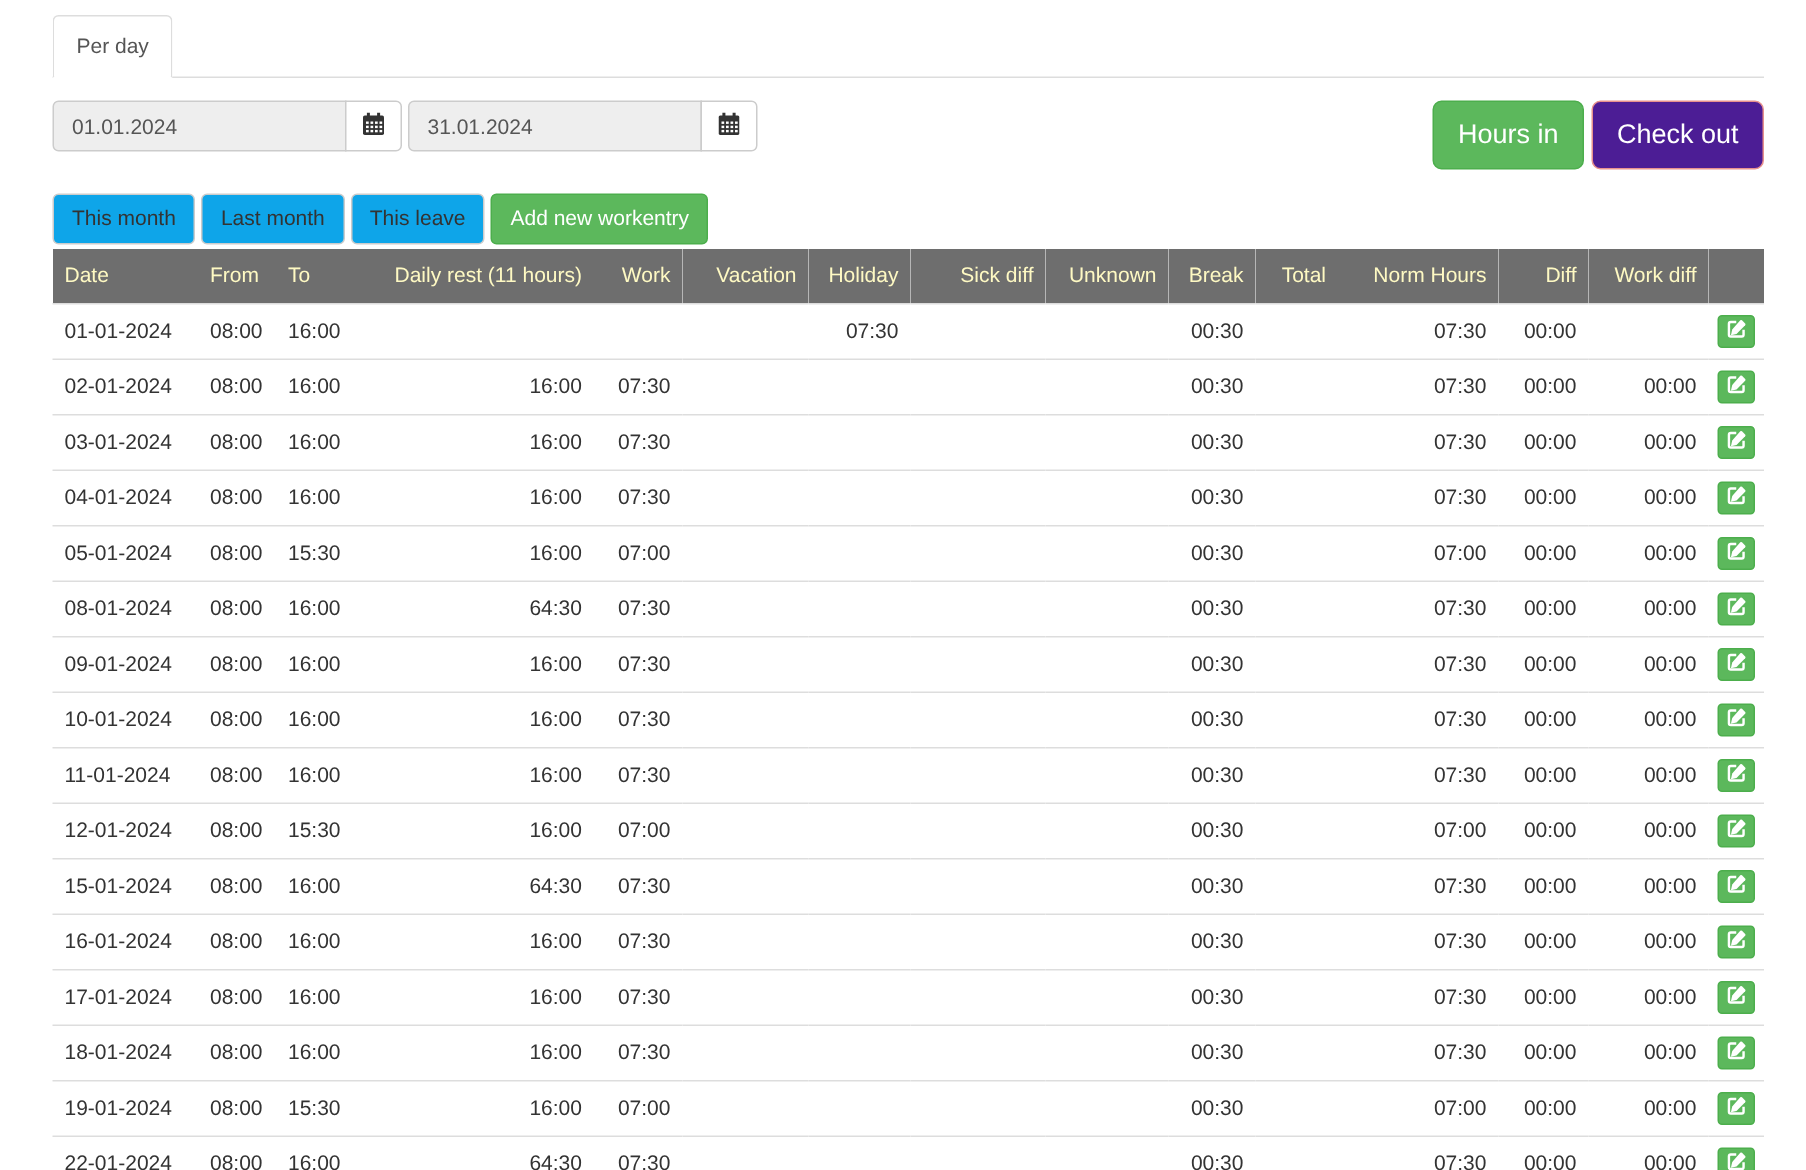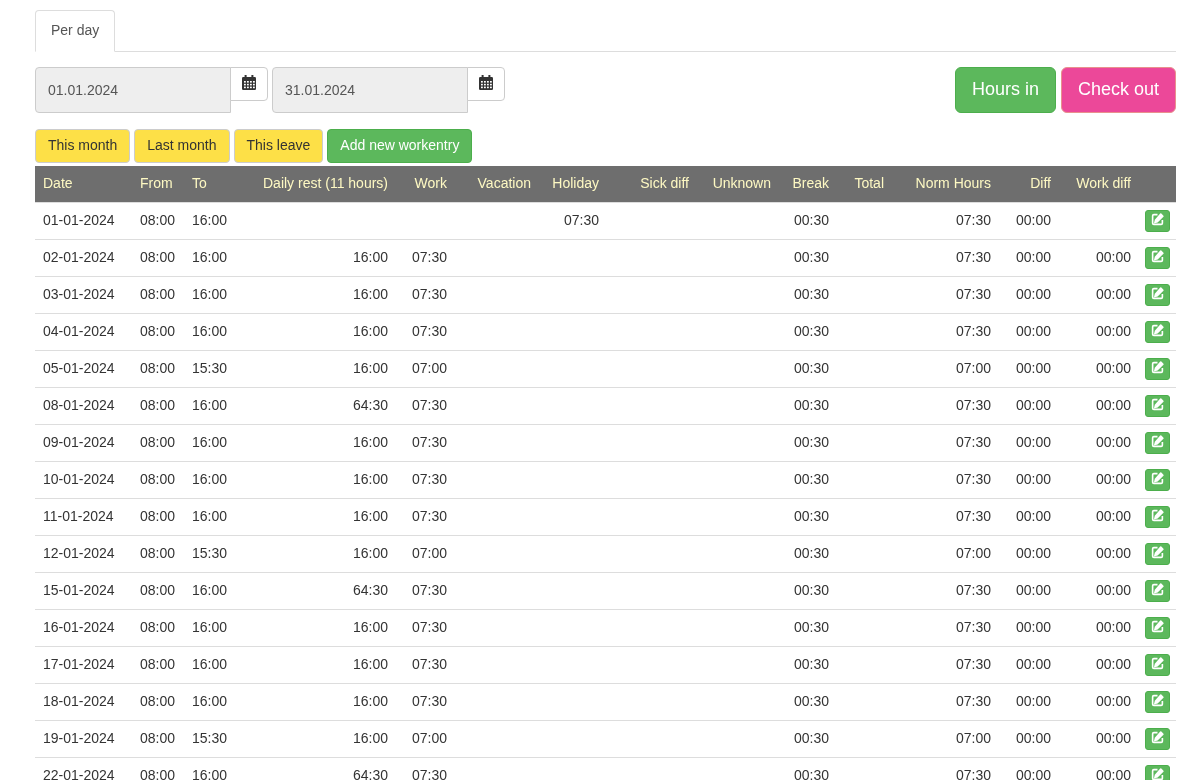--- a/index.html
+++ b/index.html
@@ -23,43 +23,43 @@
   .nav-tabs li.active a {
     color: #555; background: #fff; cursor: default;
     border-color: #ddd; border-bottom-color: transparent;
   }
 
   
   .toolbar { display: flex; justify-content: space-between; align-items: flex-start; margin-top: 15px; }
   .date-filters { display: flex; gap: 4px; }
   .input-group { display: flex; }
   .date-input {
-    width: 196px; height: 46px; padding: 6px 12px;
+    width: 196px; height: 34px; padding: 6px 12px;
     background: #eee; border: 1px solid #ccc; border-radius: 4px 0 0 4px;
     font: inherit; color: #555; outline: none;
   }
   .calendar-btn {
     width: 38px; height: 34px; margin-left: -1px;
     background: #fff; border: 1px solid #ccc; border-radius: 0 4px 4px 0;
     display: inline-flex; align-items: center; justify-content: center; cursor: pointer; padding: 0;
   }
   .check-buttons { display: flex; gap: 5px; }
   .btn { cursor: pointer; font-family: inherit; }
   .btn-lg {
     padding: 10px 16px; font-size: 18px; line-height: 1.3333;
     border-radius: 6px; border: 1px solid transparent; color: #fff;
   }
   .btn-checkin { background: #5cb85c; border-color: #4cae4c; }
-  .btn-checkout { background: #ec4899; border-color: #e8918d; }
+  .btn-checkout { background: #4c1d95; border-color: #e8918d; }
 
   
   .range-row { display: flex; gap: 4px; margin-top: 16px; }
   .btn-default {
     padding: 6px 12px; font-size: 14px; line-height: 1.42857;
-    background: #fde047; border: 1px solid #ccc; border-radius: 4px; color: #333;
+    background: #0ea5e9; border: 1px solid #ccc; border-radius: 4px; color: #333;
   }
   .btn-success {
     padding: 6px 12px; font-size: 14px; line-height: 1.42857;
     background: #5cb85c; border: 1px solid #4cae4c; border-radius: 4px; color: #fff;
   }
 
   
   table { border-collapse: collapse; table-layout: fixed; width: 1141px; margin-top: 3px; }
   thead th {
     background: #6e6e6e; color: #fef9c3; font-weight: normal;

